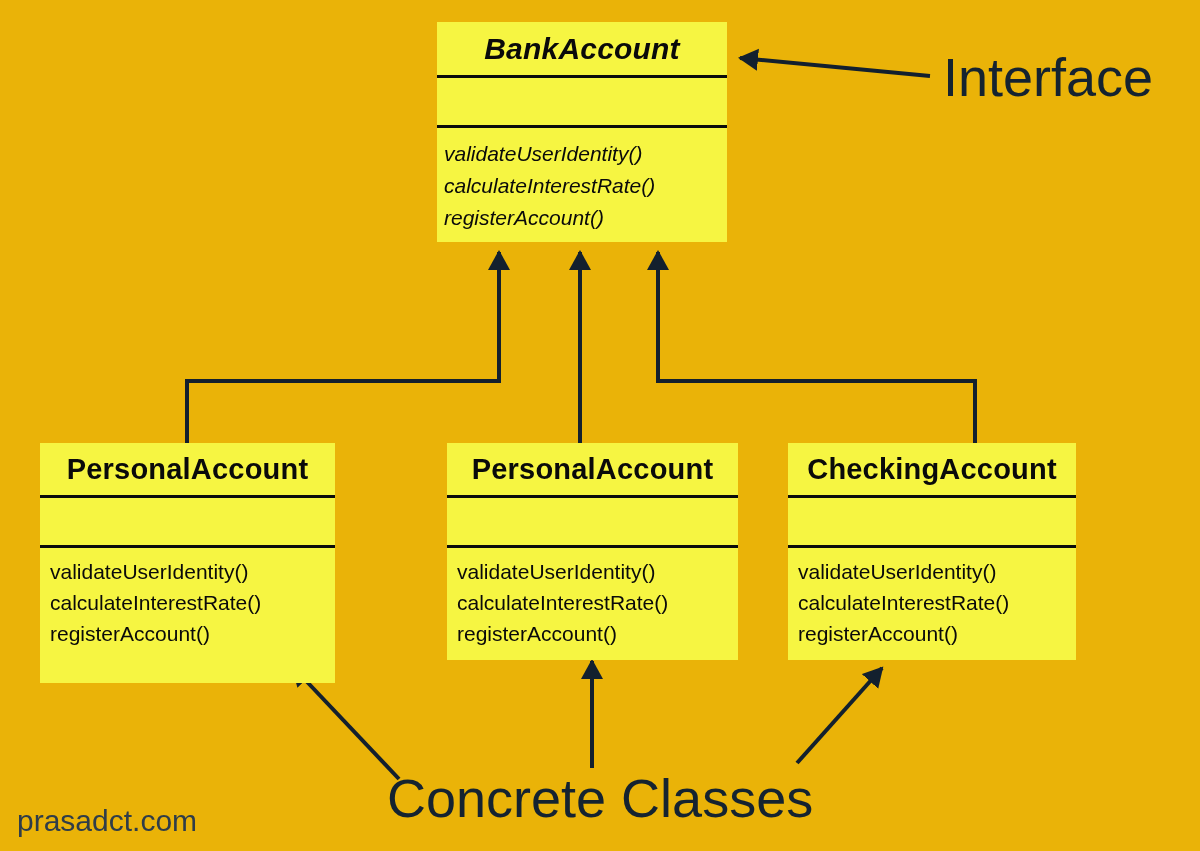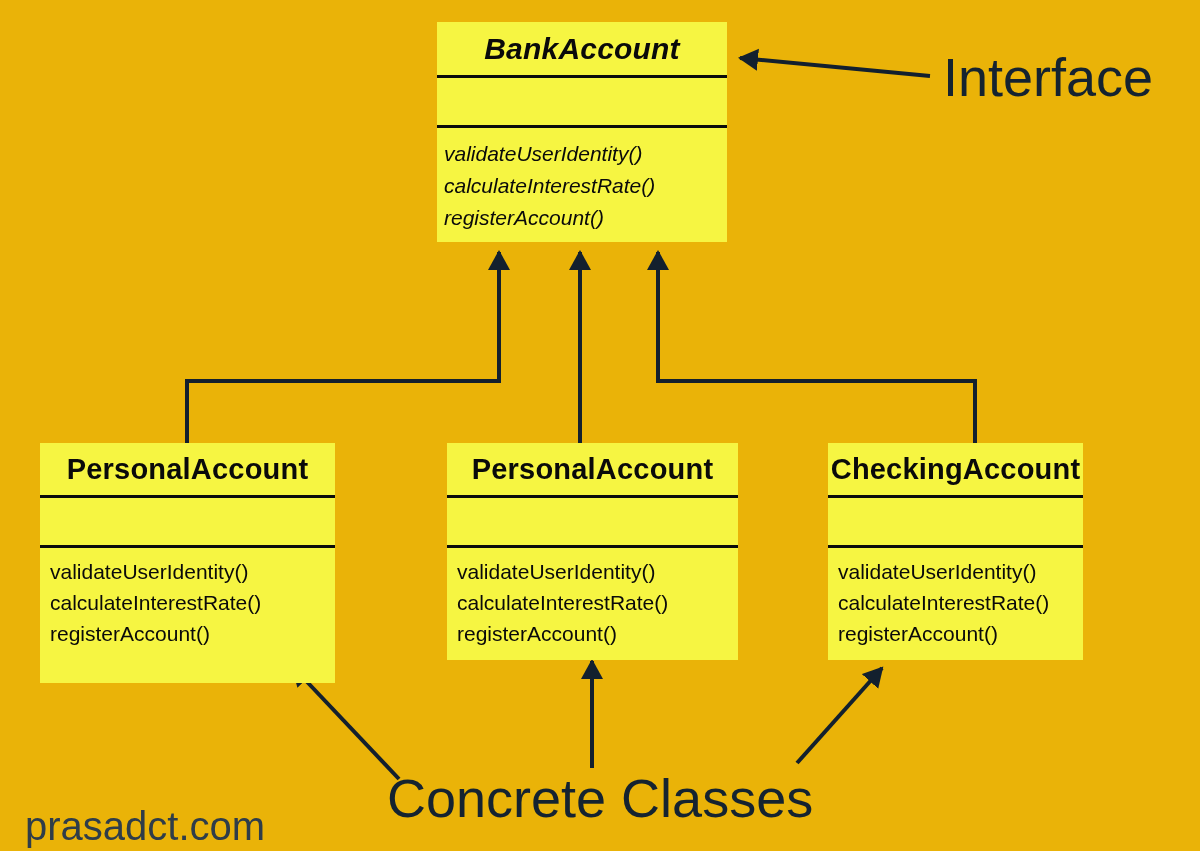--- a/index.html
+++ b/index.html
@@ -57,22 +57,22 @@
     position: absolute;
     color: #152330;
     font-size: 54px;
     line-height: 60px;
     white-space: nowrap;
   }
   #label-interface { left: 943px; top: 47px; }
   #label-concrete  { left: 387px; top: 768px; }
   #watermark {
     position: absolute;
-    left: 25px; top: 804px;
-    font-size: 40px;
+    left: 17px; top: 804px;
+    font-size: 30px;
     color: #2f3d49;
   }
 </style>
 </head>
 <body>
 
 <div id="canvas">
 
   <svg class="overlay" viewBox="0 0 1200 851" xmlns="http://www.w3.org/2000/svg">
     <defs>
@@ -115,21 +115,21 @@
   <div class="uml-box concrete-box" style="left:447px; top:443px; width:291px; height:217px;">
     <div class="uml-title">PersonalAccount</div>
     <div class="uml-attrs"></div>
     <div class="uml-methods">
       <div>validateUserIdentity()</div>
       <div>calculateInterestRate()</div>
       <div>registerAccount()</div>
     </div>
   </div>
 
-  <div class="uml-box concrete-box" style="left:828px; top:443px; width:255px; height:217px;">
+  <div class="uml-box concrete-box" style="left:788px; top:443px; width:288px; height:217px;">
     <div class="uml-title">CheckingAccount</div>
     <div class="uml-attrs"></div>
     <div class="uml-methods">
       <div>validateUserIdentity()</div>
       <div>calculateInterestRate()</div>
       <div>registerAccount()</div>
     </div>
   </div>
 
   <div class="annotation" id="label-interface">Interface</div>

